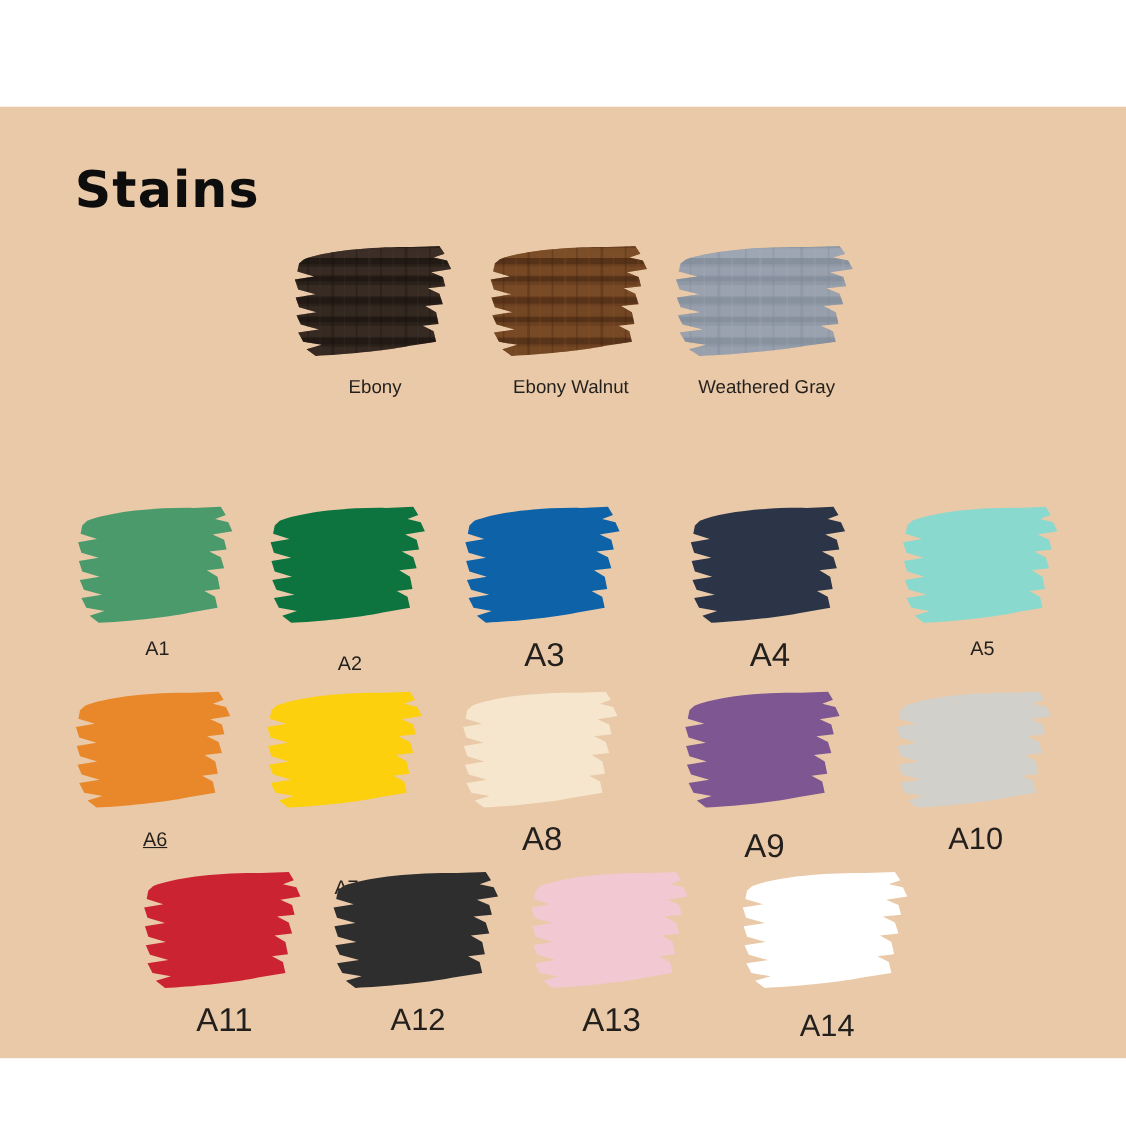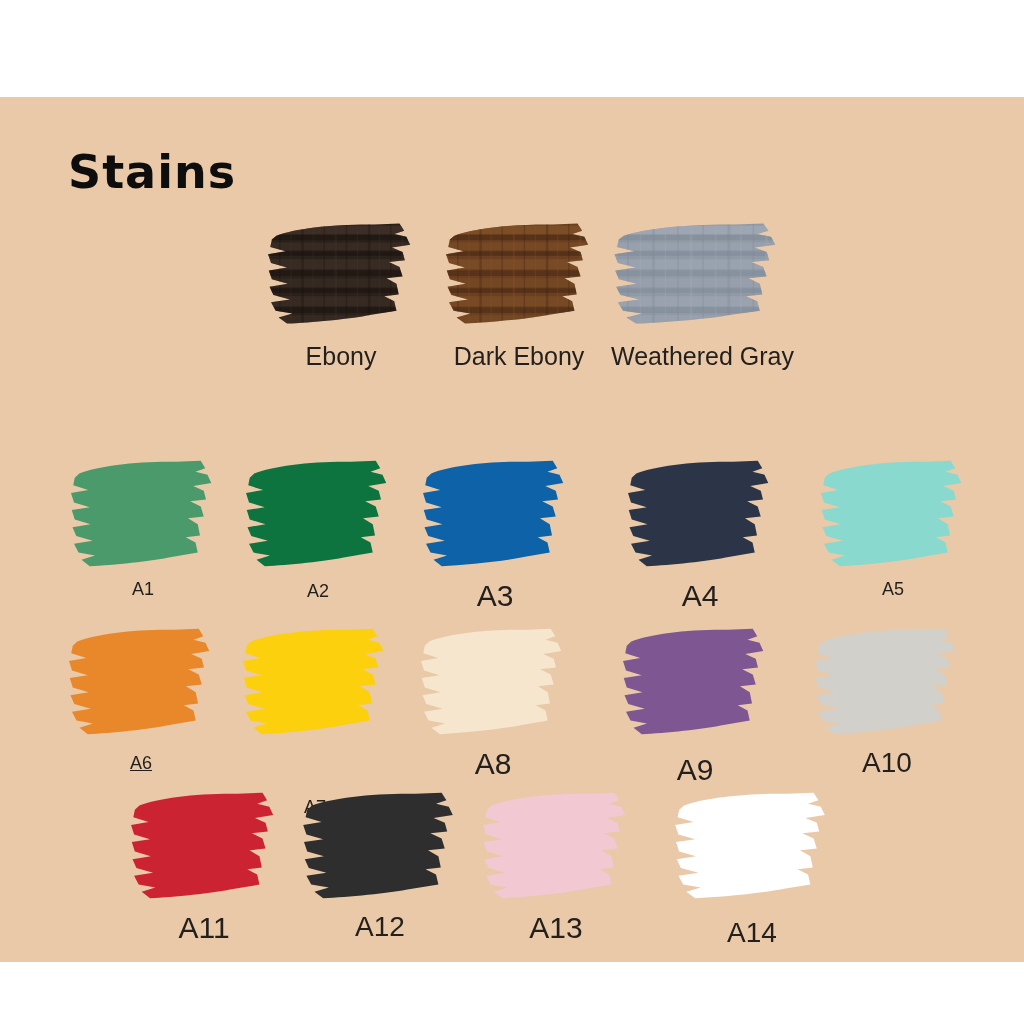--- a/index.html
+++ b/index.html
@@ -57,21 +57,21 @@
   .swatch-label {
     position: absolute;
     font-family: "Liberation Sans", sans-serif;
     font-weight: 300;
     color: #231f1c;
     white-space: nowrap;
     text-align: center;
   }
 
   .stain-label {
-    font-size: 25px;
+    font-size: 17px;
   }
   .paint-label {
     font-size: 18px;
   }
   .paint-label.big {
     font-size: 28px;
   }
   .paint-label.mid {
     font-size: 30px;
   }
@@ -155,21 +155,21 @@
               <rect x="53.1" y="0" width="0.9" height="100" fill="#3d2210" opacity="0.3"></rect>
               <rect x="60.4" y="0" width="0.9" height="100" fill="#8b5a2e" opacity="0.22"></rect>
               <rect x="67.7" y="0" width="1.6" height="100" fill="#3d2210" opacity="0.3"></rect>
               <rect x="75.0" y="0" width="0.9" height="100" fill="#8b5a2e" opacity="0.22"></rect>
               <rect x="82.3" y="0" width="0.9" height="100" fill="#3d2210" opacity="0.3"></rect>
               <rect x="89.6" y="0" width="1.6" height="100" fill="#8b5a2e" opacity="0.22"></rect>
               <rect x="96.9" y="0" width="0.9" height="100" fill="#3d2210" opacity="0.3"></rect>
             </g>
           </svg>
         </div>
-        <div class="swatch-label stain-label" style="left: 0px; top: 122px; width: 152px;">Dark Ebony</div>
+        <div class="swatch-label stain-label" style="left: 0px; top: 122px; width: 152px;">Ebony Walnut</div>
       </div>
       <div class="swatch-cell" style="left: 611px; top: 123px;">
         <div class="stroke-wrap">
           <svg width="172" height="112" viewBox="0 0 100 100" preserveAspectRatio="none">
             <defs>
               <clipPath id="clipg2">
                 <path d="M 7.5,14.0 C 20,7.5 46,3.5 72,4.0 L 88.5,3.2 L 91.5,9.5 L 85.0,12.5 L 93.0,15.0 L 95.5,22.0 L 83.5,24.5 L 90.5,28.5 L 92.0,36.0 L 81.5,37.5 L 88.5,42.0 L 90.5,50.5 L 80.0,52.0 L 86.5,57.0 L 88.0,66.5 L 78.5,68.0 L 85.0,72.5 L 86.5,81.0 L 70.0,84.5 C 55,88.5 30,91.5 14.5,92.5 L 9.0,87.0 L 18.0,83.5 L 7.0,81.0 L 4.0,73.5 L 16.5,71.0 L 5.5,67.0 L 3.0,59.5 L 15.0,57.0 L 4.5,53.0 L 2.5,45.0 L 14.5,42.5 L 4.0,38.5 L 2.0,30.5 L 13.5,28.0 L 3.5,24.0 L 4.5,17.5 Z"></path>
               </clipPath>
             </defs>
             <path d="M 7.5,14.0 C 20,7.5 46,3.5 72,4.0 L 88.5,3.2 L 91.5,9.5 L 85.0,12.5 L 93.0,15.0 L 95.5,22.0 L 83.5,24.5 L 90.5,28.5 L 92.0,36.0 L 81.5,37.5 L 88.5,42.0 L 90.5,50.5 L 80.0,52.0 L 86.5,57.0 L 88.0,66.5 L 78.5,68.0 L 85.0,72.5 L 86.5,81.0 L 70.0,84.5 C 55,88.5 30,91.5 14.5,92.5 L 9.0,87.0 L 18.0,83.5 L 7.0,81.0 L 4.0,73.5 L 16.5,71.0 L 5.5,67.0 L 3.0,59.5 L 15.0,57.0 L 4.5,53.0 L 2.5,45.0 L 14.5,42.5 L 4.0,38.5 L 2.0,30.5 L 13.5,28.0 L 3.5,24.0 L 4.5,17.5 Z" fill="#9099a6"></path>
@@ -225,21 +225,21 @@
         <div class="stroke-wrap">
           <svg width="150" height="118" viewBox="0 0 100 100" preserveAspectRatio="none">
             <defs>
               <clipPath id="clipg4">
                 <path d="M 7.5,14.0 C 20,7.5 46,3.5 72,4.0 L 88.5,3.2 L 91.5,9.5 L 85.0,12.5 L 93.0,15.0 L 95.5,22.0 L 83.5,24.5 L 90.5,28.5 L 92.0,36.0 L 81.5,37.5 L 88.5,42.0 L 90.5,50.5 L 80.0,52.0 L 86.5,57.0 L 88.0,66.5 L 78.5,68.0 L 85.0,72.5 L 86.5,81.0 L 70.0,84.5 C 55,88.5 30,91.5 14.5,92.5 L 9.0,87.0 L 18.0,83.5 L 7.0,81.0 L 4.0,73.5 L 16.5,71.0 L 5.5,67.0 L 3.0,59.5 L 15.0,57.0 L 4.5,53.0 L 2.5,45.0 L 14.5,42.5 L 4.0,38.5 L 2.0,30.5 L 13.5,28.0 L 3.5,24.0 L 4.5,17.5 Z"></path>
               </clipPath>
             </defs>
             <path d="M 7.5,14.0 C 20,7.5 46,3.5 72,4.0 L 88.5,3.2 L 91.5,9.5 L 85.0,12.5 L 93.0,15.0 L 95.5,22.0 L 83.5,24.5 L 90.5,28.5 L 92.0,36.0 L 81.5,37.5 L 88.5,42.0 L 90.5,50.5 L 80.0,52.0 L 86.5,57.0 L 88.0,66.5 L 78.5,68.0 L 85.0,72.5 L 86.5,81.0 L 70.0,84.5 C 55,88.5 30,91.5 14.5,92.5 L 9.0,87.0 L 18.0,83.5 L 7.0,81.0 L 4.0,73.5 L 16.5,71.0 L 5.5,67.0 L 3.0,59.5 L 15.0,57.0 L 4.5,53.0 L 2.5,45.0 L 14.5,42.5 L 4.0,38.5 L 2.0,30.5 L 13.5,28.0 L 3.5,24.0 L 4.5,17.5 Z" fill="#0d7440"></path>
           </svg>
         </div>
-        <div class="swatch-label paint-label" style="left: 0px; top: 124px; width: 150px;">A2</div>
+        <div class="swatch-label paint-label" style="left: 0px; top: 136px; width: 150px;">A2</div>
       </div>
       <div class="swatch-cell" style="left: 420px; top: 360px;">
         <div class="stroke-wrap">
           <svg width="150" height="118" viewBox="0 0 100 100" preserveAspectRatio="none">
             <defs>
               <clipPath id="clipg5">
                 <path d="M 7.5,14.0 C 20,7.5 46,3.5 72,4.0 L 88.5,3.2 L 91.5,9.5 L 85.0,12.5 L 93.0,15.0 L 95.5,22.0 L 83.5,24.5 L 90.5,28.5 L 92.0,36.0 L 81.5,37.5 L 88.5,42.0 L 90.5,50.5 L 80.0,52.0 L 86.5,57.0 L 88.0,66.5 L 78.5,68.0 L 85.0,72.5 L 86.5,81.0 L 70.0,84.5 C 55,88.5 30,91.5 14.5,92.5 L 9.0,87.0 L 18.0,83.5 L 7.0,81.0 L 4.0,73.5 L 16.5,71.0 L 5.5,67.0 L 3.0,59.5 L 15.0,57.0 L 4.5,53.0 L 2.5,45.0 L 14.5,42.5 L 4.0,38.5 L 2.0,30.5 L 13.5,28.0 L 3.5,24.0 L 4.5,17.5 Z"></path>
               </clipPath>
             </defs>
             <path d="M 7.5,14.0 C 20,7.5 46,3.5 72,4.0 L 88.5,3.2 L 91.5,9.5 L 85.0,12.5 L 93.0,15.0 L 95.5,22.0 L 83.5,24.5 L 90.5,28.5 L 92.0,36.0 L 81.5,37.5 L 88.5,42.0 L 90.5,50.5 L 80.0,52.0 L 86.5,57.0 L 88.0,66.5 L 78.5,68.0 L 85.0,72.5 L 86.5,81.0 L 70.0,84.5 C 55,88.5 30,91.5 14.5,92.5 L 9.0,87.0 L 18.0,83.5 L 7.0,81.0 L 4.0,73.5 L 16.5,71.0 L 5.5,67.0 L 3.0,59.5 L 15.0,57.0 L 4.5,53.0 L 2.5,45.0 L 14.5,42.5 L 4.0,38.5 L 2.0,30.5 L 13.5,28.0 L 3.5,24.0 L 4.5,17.5 Z" fill="#0d62a8"></path>

